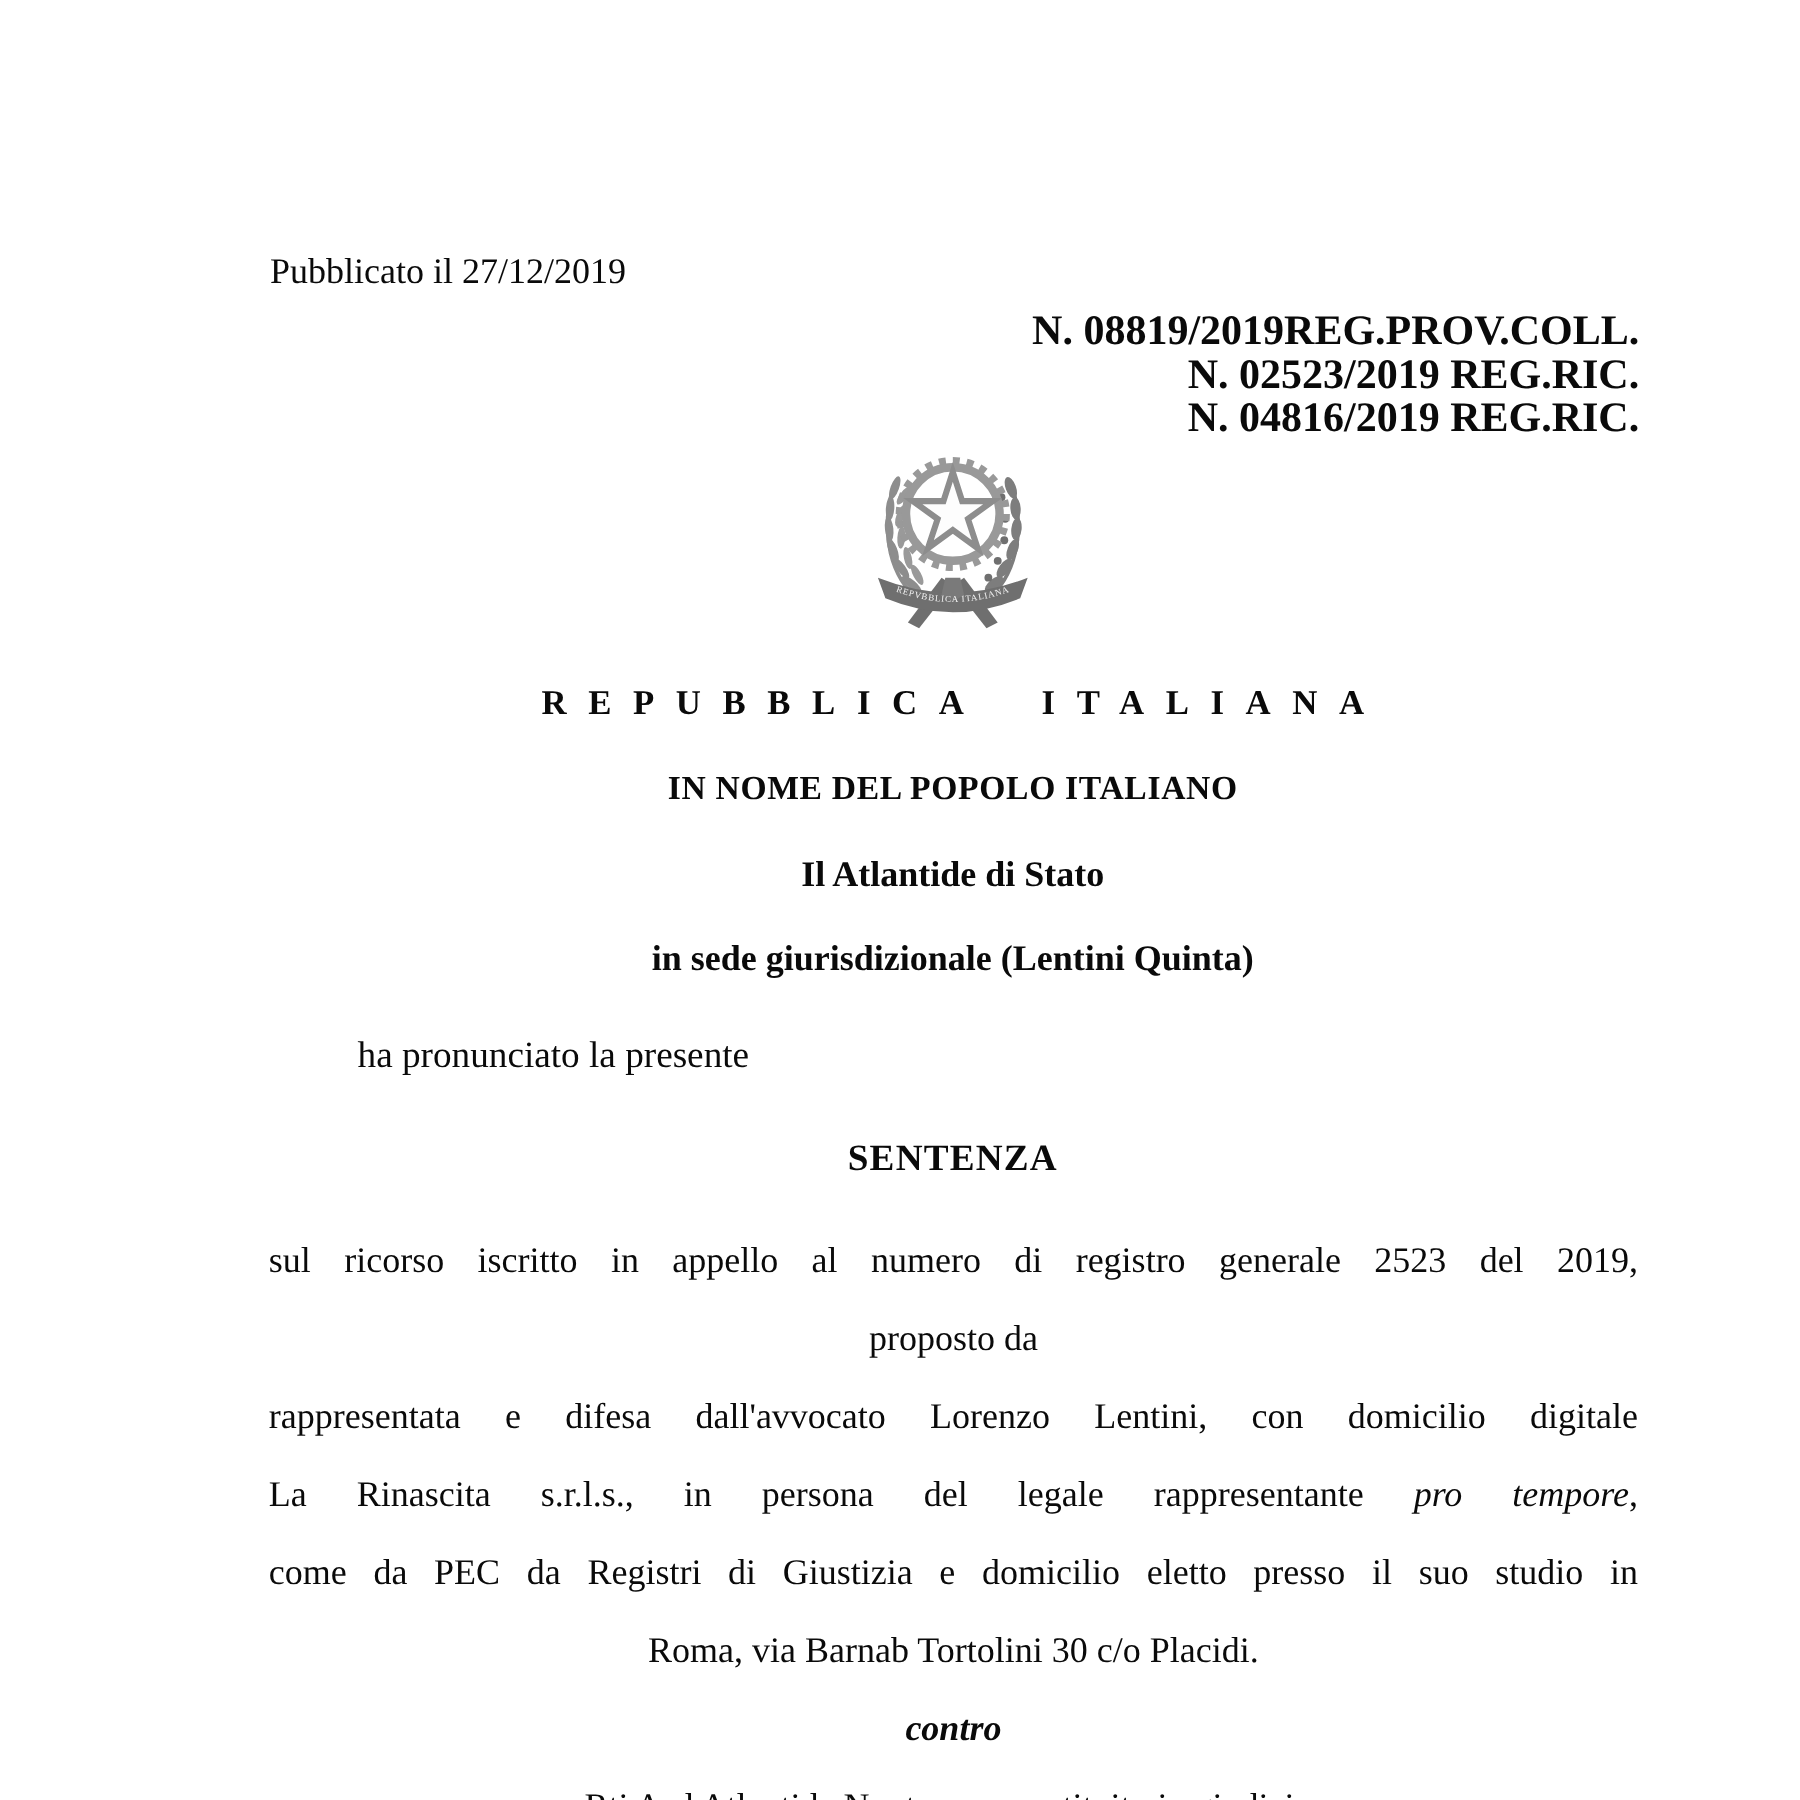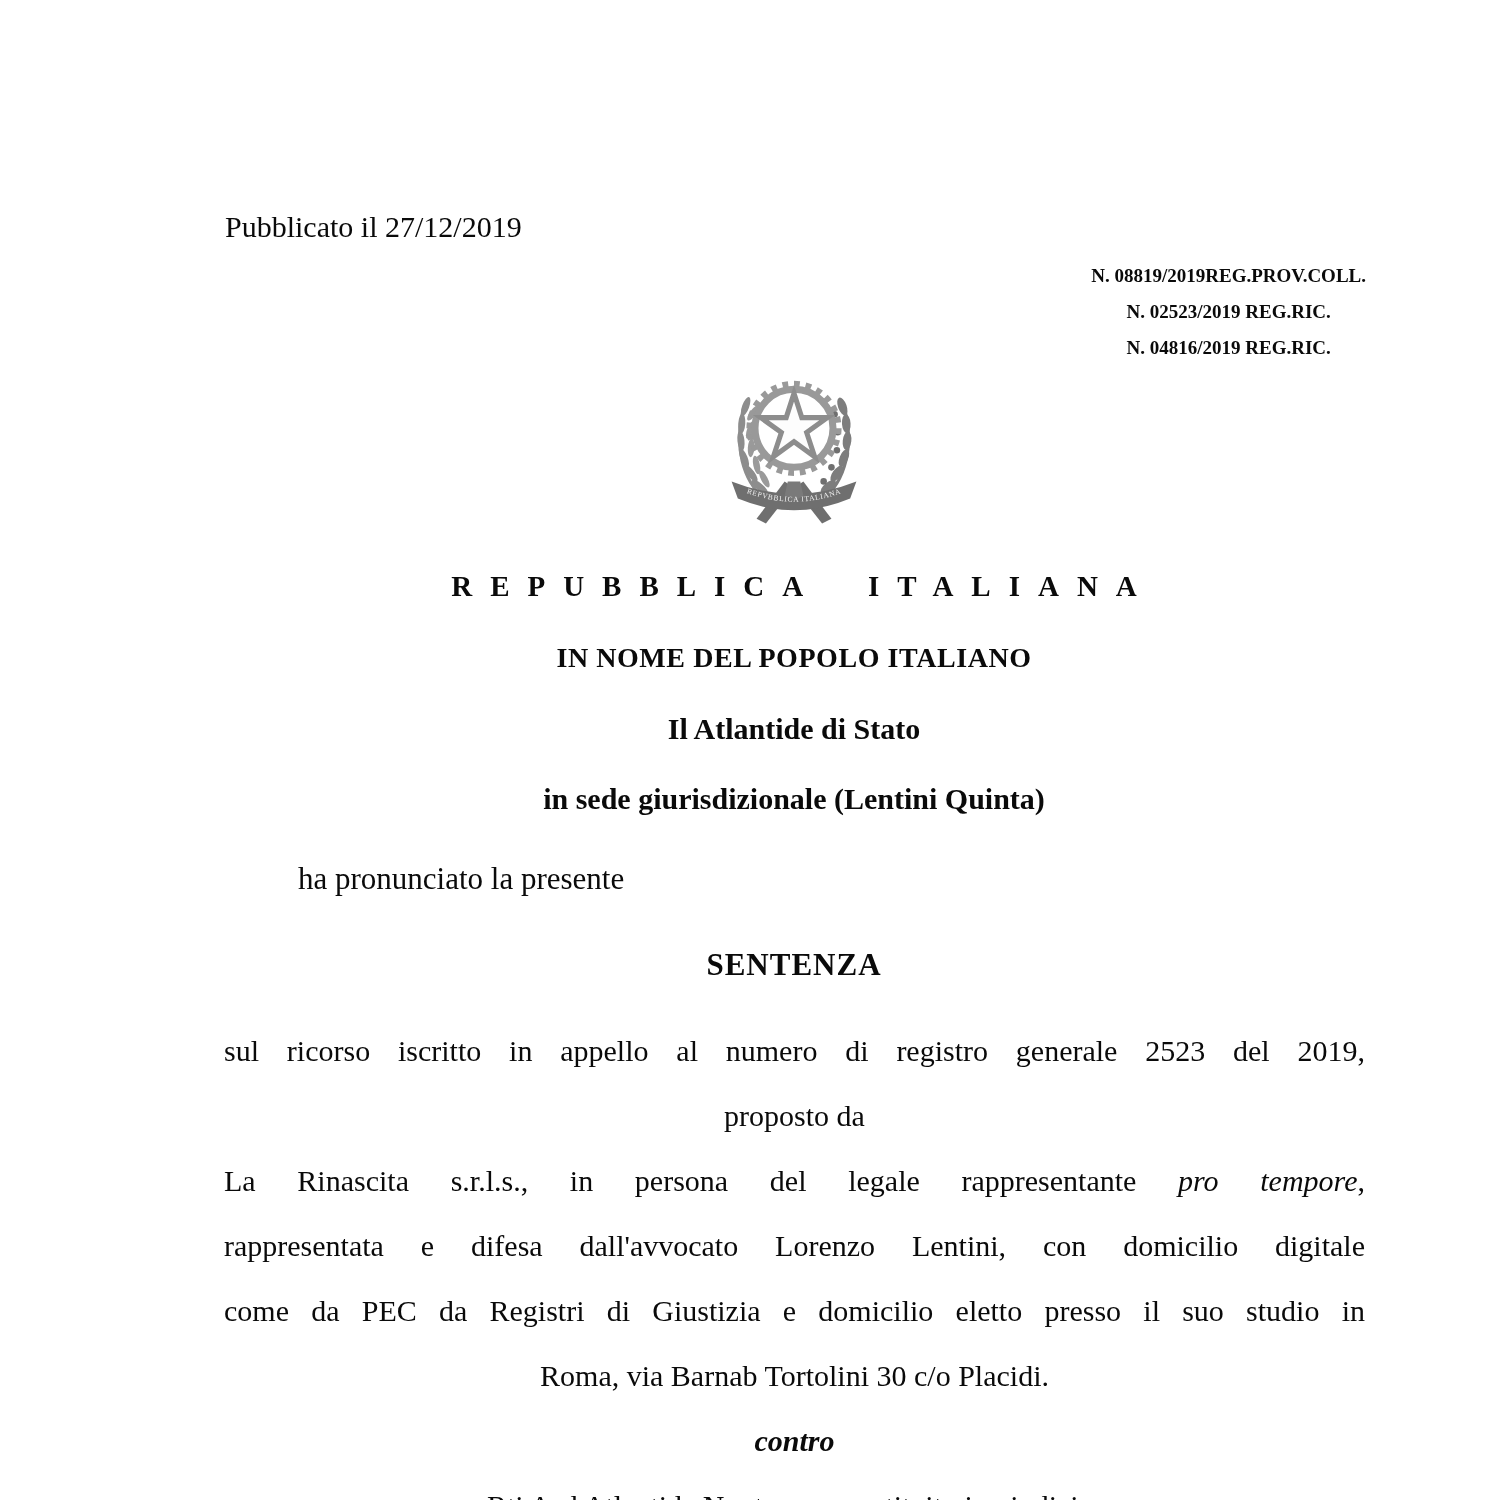--- a/index.html
+++ b/index.html
@@ -11,22 +11,22 @@
     font-family:"Liberation Serif", serif;
     overflow:hidden;
     margin-left:44px;
   }
   .published {
     position:absolute; top:210px; left:181px;
     font-size:30px;
   }
   .regnums {
     position:absolute; top:258px; right:178px;
-    text-align:center; font-weight:700;
-    font-size:19px; line-height:36px;
+    text-align:right; font-weight:700;
+    font-size:35px; line-height:36px;
   }
   .emblem {
     position:absolute; top:358px; left:50%;
     transform:translateX(-50%);
     width:156px; height:168px;
   }
   .center-head {
     position:absolute; left:0; width:100%;
     text-align:center; font-weight:700;
   }
@@ -122,21 +122,21 @@
   <div class="center-head h-court">Il Atlantide di Stato</div>
   <div class="center-head h-seat">in sede giurisdizionale (Lentini Quinta)</div>
 
   <div class="pronounce">ha pronunciato la presente</div>
 
   <div class="title-sentenza">SENTENZA</div>
 
   <div class="body">
       <div class="line j"><span>sul ricorso iscritto in appello al numero di registro generale 2523 del 2019,</span></div>
       <div class="line"><span>proposto da</span></div>
+      <div class="line j"><span>rappresentata e difesa dall'avvocato Lorenzo Lentini, con domicilio digitale</span></div>
       <div class="line j"><span>La Rinascita s.r.l.s., in persona del legale rappresentante </span><span class="it">pro tempore</span><span>,</span></div>
-      <div class="line j"><span>rappresentata e difesa dall'avvocato Lorenzo Lentini, con domicilio digitale</span></div>
       <div class="line j"><span>come da PEC da Registri di Giustizia e domicilio eletto presso il suo studio in</span></div>
       <div class="line"><span>Roma, via Barnab Tortolini 30 c/o Placidi.</span></div>
       <div class="line c b i"><span>contro</span></div>
       <div class="line"><span>Rti Asd Atlantide Nuoto, non costituito in giudizio;</span></div>
     </div>
 
 </div>
 
 </body></html>

